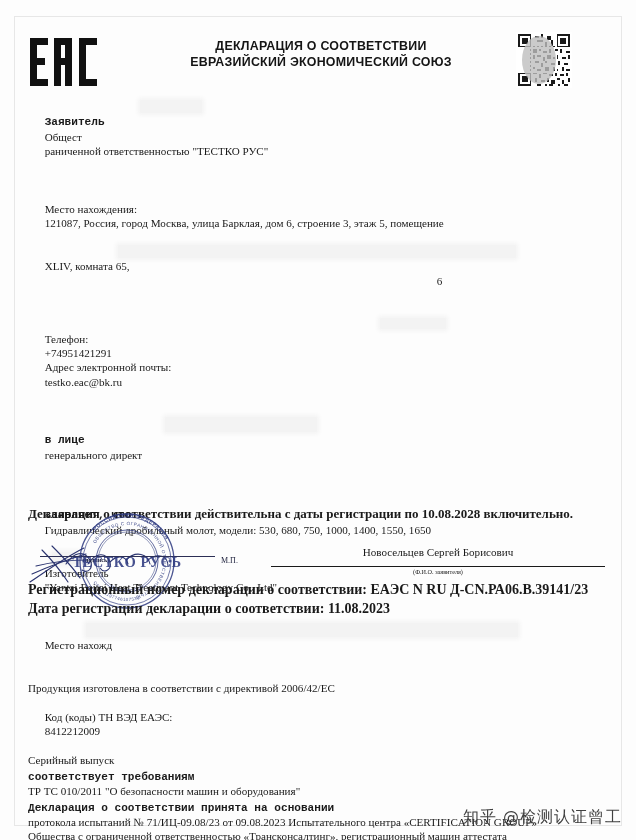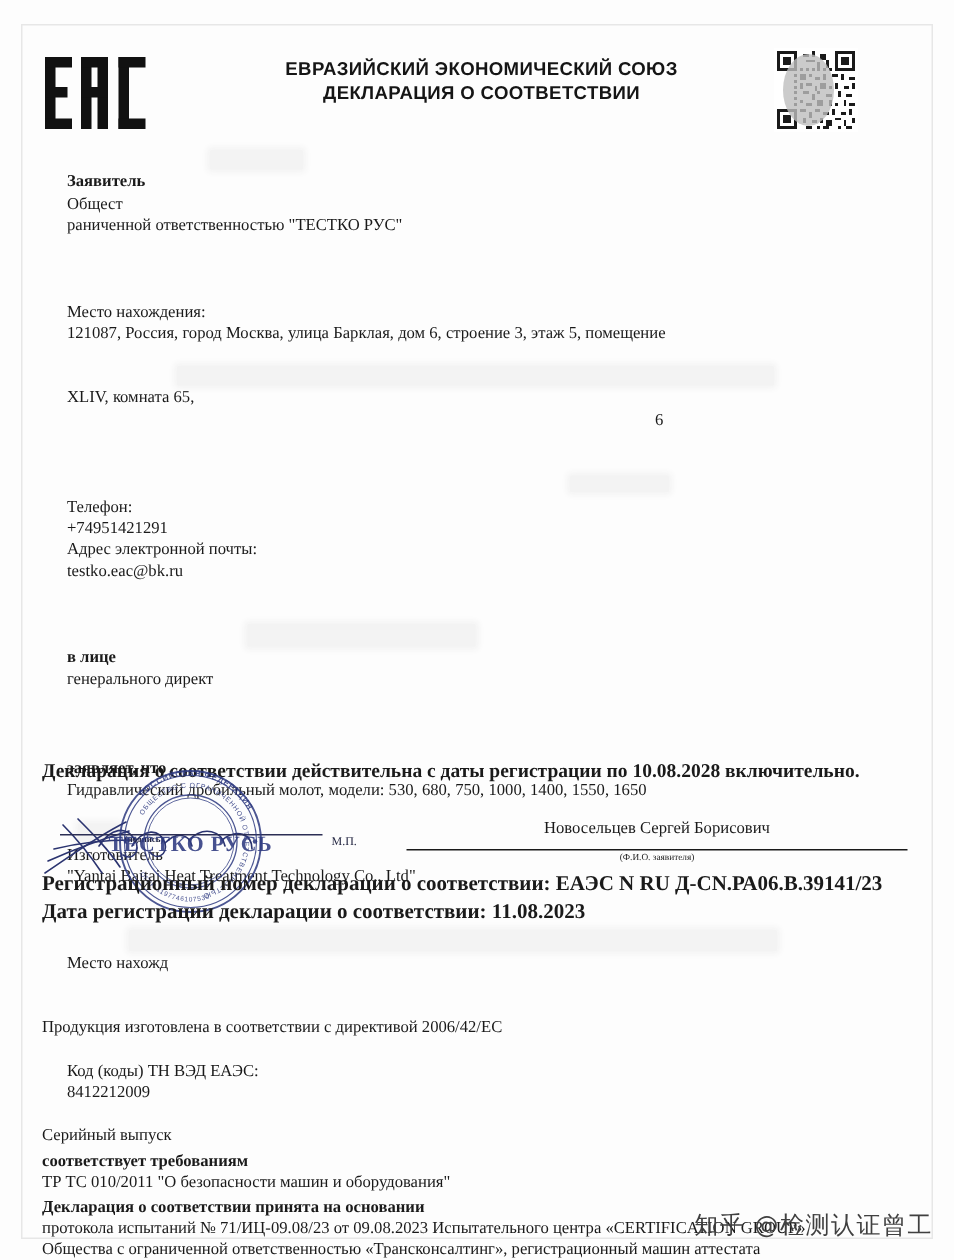--- a/index.html
+++ b/index.html
@@ -81,21 +81,21 @@
   
   .body {
     position: absolute;
     left: 28px;
     top: 100px;
     width: 580px;
     font-size: 11.1px;
     line-height: 14.4px;
   }
   .ln { position: relative; white-space: pre-wrap; }
-  .b { font-weight: bold; }
+  .b { font-weight: bold; font-family: Liberation Mono, monospace; }
   .gap2 { height: 2px; }
 
   
   .red {
     position: absolute;
     background: #f3f3f3;
     box-shadow: 0 0 4px 2px #f3f3f3;
     border-radius: 1px;
   }
 
@@ -224,22 +224,22 @@
       <rect x="26" y="4" width="18" height="7" fill="#111"></rect>
       <rect x="37" y="4" width="7" height="48" fill="#111"></rect>
       <rect x="26" y="24" width="18" height="7" fill="#111"></rect>
 
       <rect x="51" y="4" width="7" height="48" fill="#111"></rect>
       <rect x="51" y="4" width="18" height="7" fill="#111"></rect>
       <rect x="51" y="45" width="18" height="7" fill="#111"></rect>
     </svg>
 
     <div class="header-titles">
+      <div>ДЕКЛАРАЦИЯ О СООТВЕТСТВИИ</div>
       <div>ЕВРАЗИЙСКИЙ ЭКОНОМИЧЕСКИЙ СОЮЗ</div>
-      <div>ДЕКЛАРАЦИЯ О СООТВЕТСТВИИ</div>
     </div>
 
     <div class="qr-wrap">
       <svg class="qr" viewBox="0 0 29 29" shape-rendering="crispEdges">
         <rect width="29" height="29" fill="#fff"></rect>
         <g fill="#1a1a1a">
 
           <rect x="1" y="1" width="7" height="1"></rect>
             <rect x="1" y="7" width="7" height="1"></rect>
           <rect x="1" y="1" width="1" height="7"></rect>

